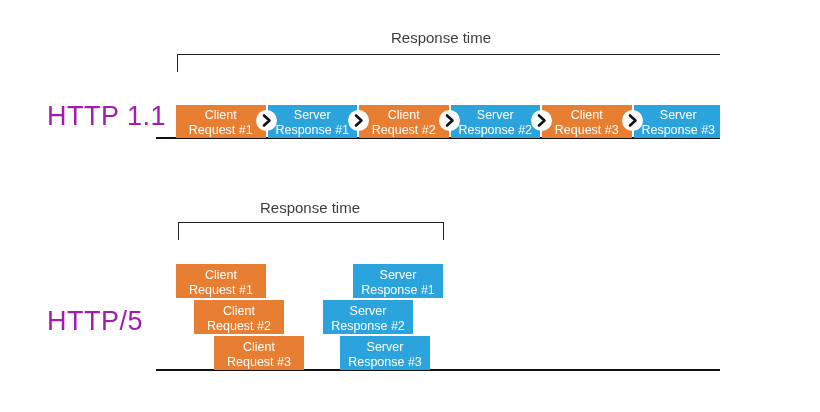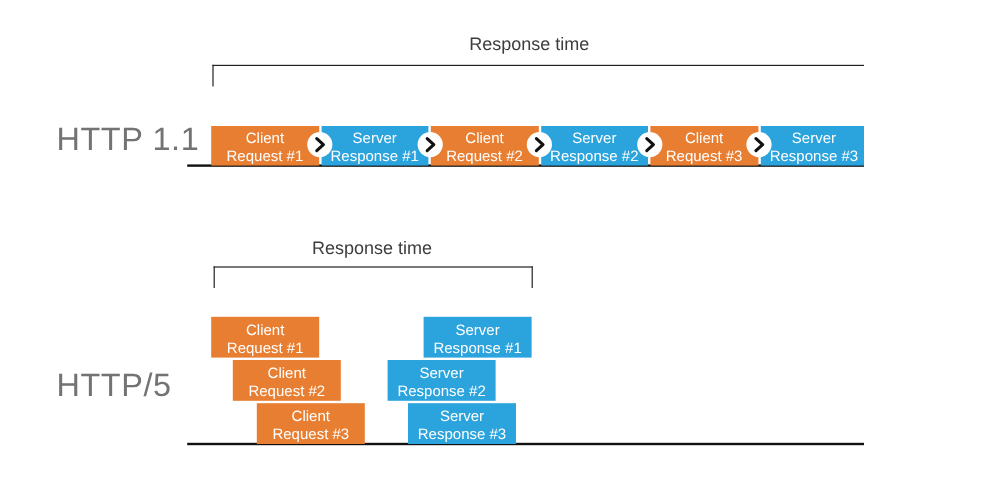--- a/index.html
+++ b/index.html
@@ -1,21 +1,21 @@
 <!DOCTYPE html>
 <html><head>
 <meta charset="utf-8">
 <style>
   html,body{margin:0;padding:0;background:#ffffff;}
   .canvas{
     position:relative;width:692px;height:412px;background:#ffffff;
     font-family:"Liberation Sans",sans-serif;overflow:hidden;padding-left:28px;
   }
   .proto-label{
-    position:absolute;font-size:27px;font-weight:300;color:#737373;
+    position:absolute;font-size:27px;font-weight:300;color:#a21caf;
     letter-spacing:.5px;white-space:nowrap;
   }
   .proto-label.http11{left:47px;top:101px;}
   .proto-label.http2{left:47px;top:306px;}
   .rt-label{
     position:absolute;font-size:15px;color:#3d3d3d;
     transform:translateX(-50%);white-space:nowrap;
   }
   .rt-label.top{left:441px;top:29px;}
   .rt-label.bottom{left:310px;top:199px;}

